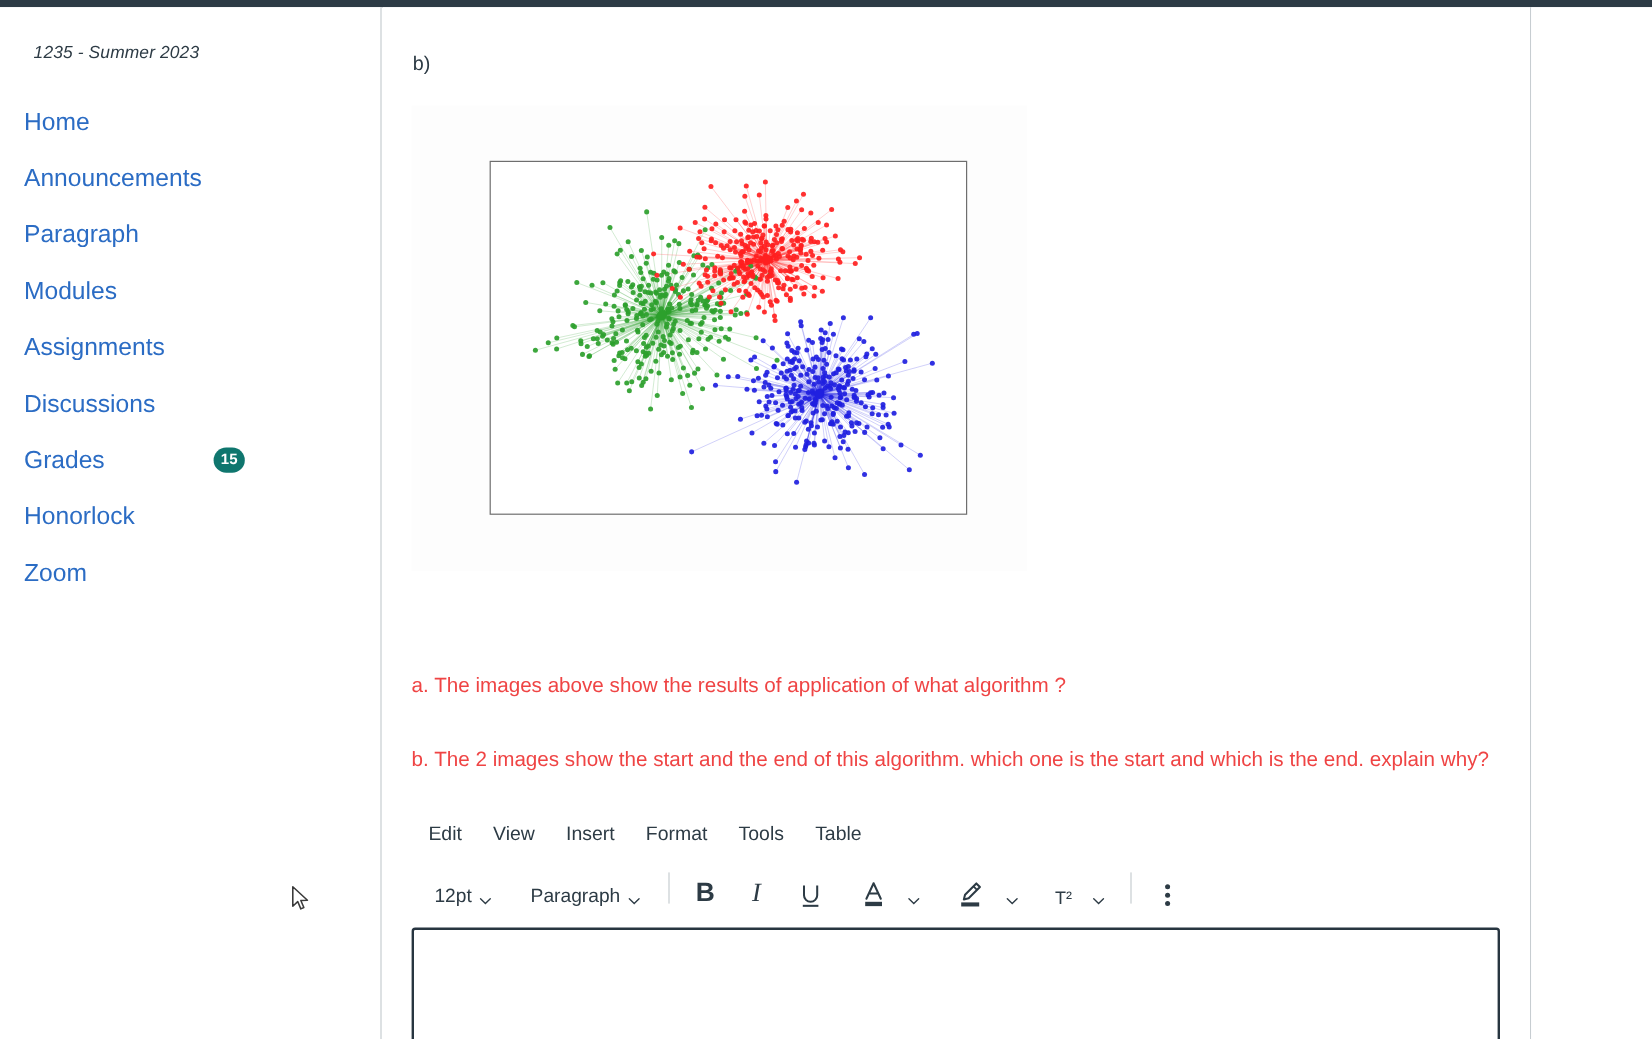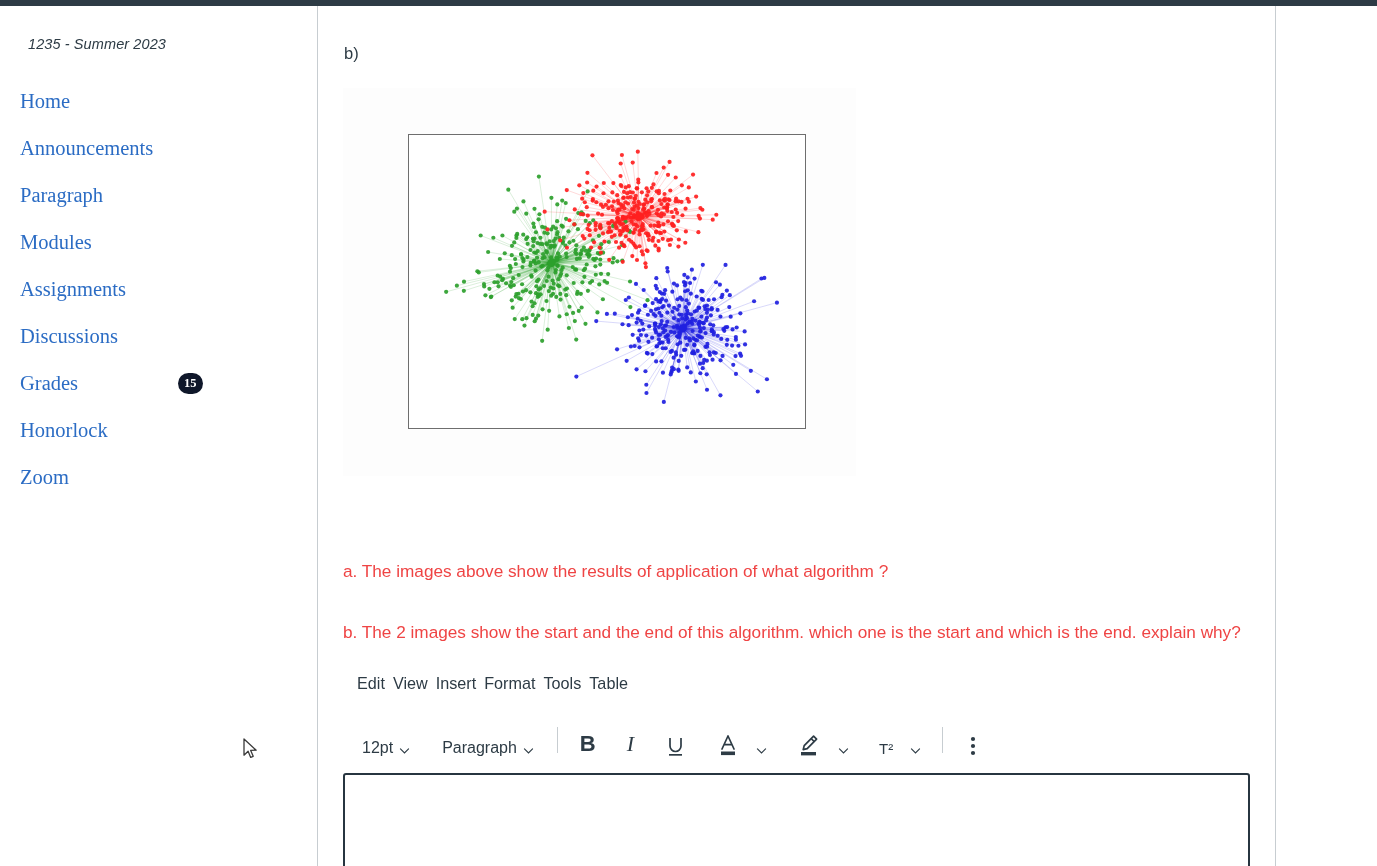--- a/index.html
+++ b/index.html
@@ -45,21 +45,20 @@
     font-style: italic;
     color: #2D3B45;
     letter-spacing: .1px;
     white-space: nowrap;
   }
   .nav-list {
     position: absolute;
     left: 0;
     top: 72px;
     width: 318px;
-    font-family: Liberation Serif, serif;
   }
   .nav-item {
     position: relative;
     display: block;
     height: 47px;
     line-height: 47px;
     padding-left: 20px;
     font-size: 20.5px;
     color: #2B6CC4;
     text-decoration: none;
@@ -67,21 +66,21 @@
     cursor: pointer;
   }
   .nav-badge {
     position: absolute;
     left: 178px;
     top: 13px;
     min-width: 20px;
     height: 21px;
     padding: 0 6px;
     border-radius: 11px;
-    background: #0f172a;
+    background: #0f766e;
     color: #ffffff;
     font-size: 12.5px;
     font-weight: bold;
     line-height: 21px;
     text-align: right;
     box-sizing: border-box;
   }
 
   
   .content {
@@ -182,23 +181,23 @@
   
   .rce {
     position: absolute;
     left: 24px;
     top: 668px;
     width: 907px;
   }
   .rce-menubar {
     height: 42px;
     display: flex;
-    align-items: flex-start;
+    align-items: center;
     padding-left: 14px;
-    gap: 8px;
+    gap: 26px;
   }
   .menu-item {
     font-size: 16.2px;
     color: #2D3B45;
     cursor: pointer;
     white-space: nowrap;
   }
   .rce-toolbar {
     height: 48px;
     display: flex;

